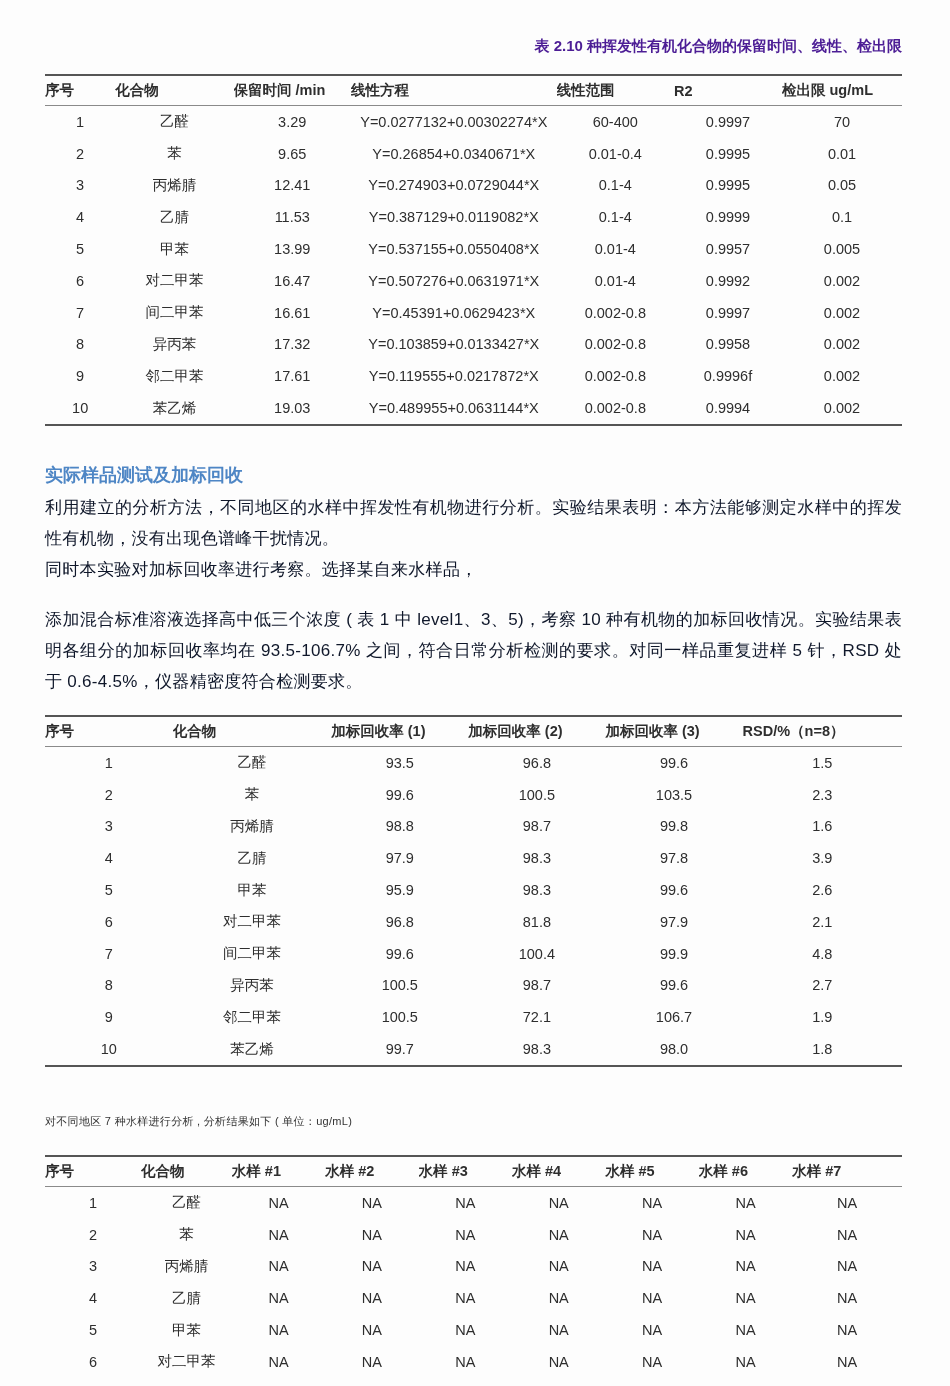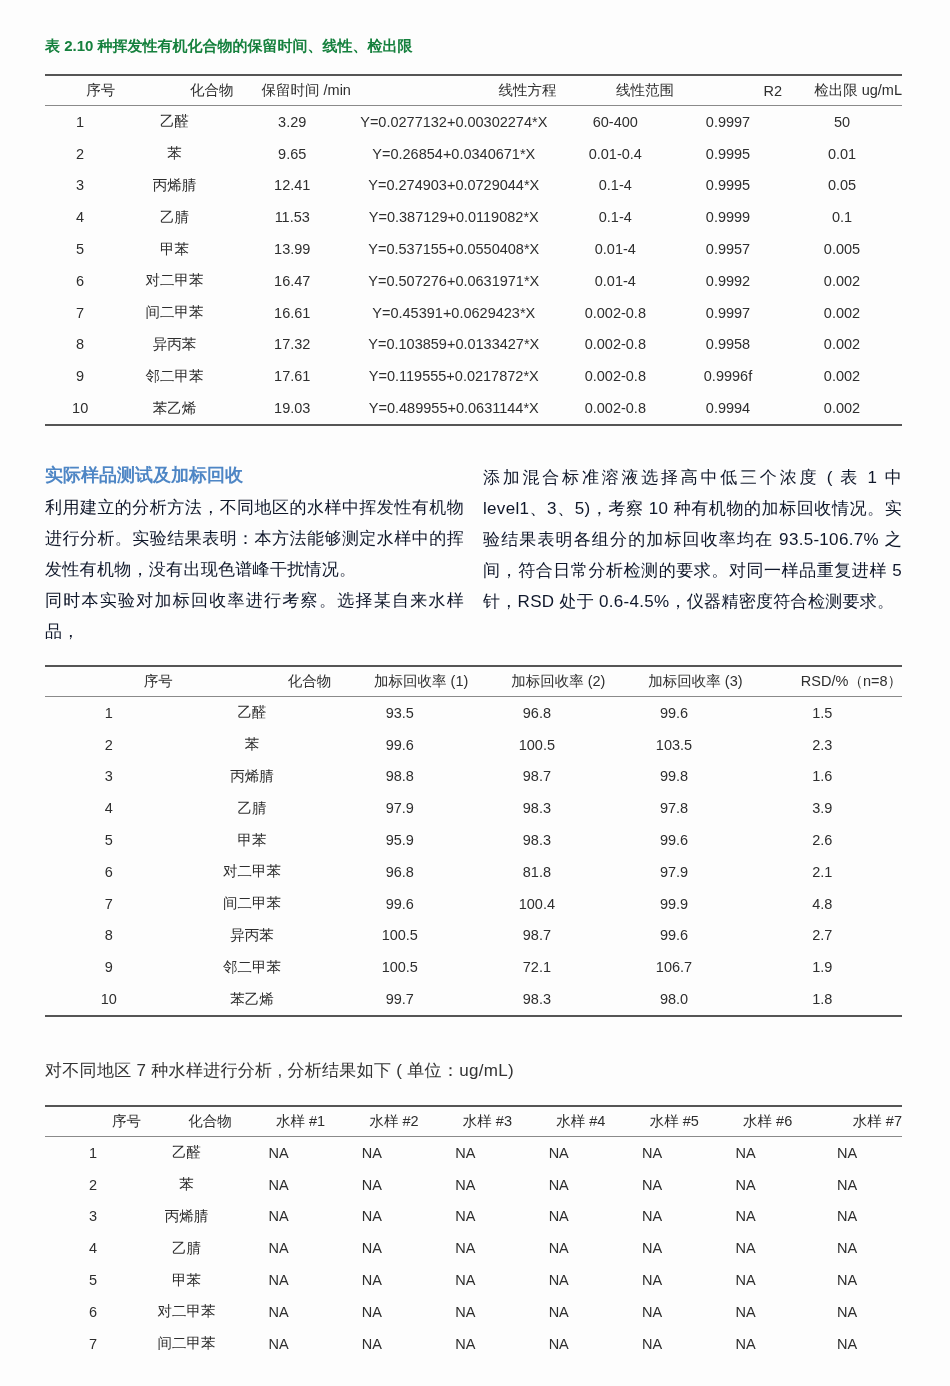--- a/index.html
+++ b/index.html
@@ -7,43 +7,43 @@
     width: 950px;
     height: 1386px;
     overflow: hidden;
     background: #fdfdfd;
     font-family: "Liberation Sans", "DejaVu Sans", sans-serif;
     color: #2f2f2f;
   }
   .page { padding: 0 48px 0 45px; }
 
   .tbl-caption {
-    text-align: left;
+    text-align: right;
     font-size: 15px;
     font-weight: bold;
-    color: #15803d;
+    color: #4c1d95;
     line-height: 21px;
   }
   .cap1 { padding-top: 35px; }
   .cap2 { margin-top: 24px; }
 
   table.tbl {
     width: 100%;
     border-collapse: collapse;
     table-layout: fixed;
     border-top: 2px solid #555;
     border-bottom: 2px solid #555;
     margin-top: 18px;
   }
   table.tbl th {
-    font-weight: normal;
+    font-weight: bold;
     font-size: 14.5px;
     height: 29px;
     padding: 0;
-    text-align: right;
+    text-align: left;
     border-bottom: 1.5px solid #8a8a8a;
     color: #2e2e2e;
     white-space: nowrap;
     overflow: hidden;
   }
   table.tbl td {
     font-size: 14.5px;
     height: 31.8px;
     padding: 0;
     text-align: center;
@@ -77,38 +77,39 @@
   .t3 th:nth-child(5){width:10.9%}
   .t3 th:nth-child(6){width:10.9%}
   .t3 th:nth-child(7){width:10.9%}
   .t3 th:nth-child(8){width:10.9%}
   .t3 th:nth-child(9){width:12.8%}
 
   .two-col {
     display: flex;
     gap: 19px;
     margin-top: 36px;
+    flex-direction: column;
   }
   .col { flex: 1 1 0; }
   .section-heading {
     font-size: 18px;
     font-weight: bold;
     line-height: 27px;
     margin: 0 0 3px 0;
   }
   .body-text {
     font-size: 17px;
     line-height: 31px;
     text-align: justify;
     margin: 0;
     color: #0f172a;
     letter-spacing: 0.3px;
   }
   .standalone-para {
-    font-size: 17px;
+    font-size: 11px;
     line-height: 24px;
     margin-top: 42px;
     color: #333;
     letter-spacing: 0.3px;
   }
   .t3-wrap table.tbl { margin-top: 22px; border-bottom: none; }
 </style>
 </head>
 <body>
 
@@ -129,21 +130,21 @@
         </tr>
       </thead>
     <tbody>
         <tr>
           <td>1</td>
           <td>乙醛</td>
           <td>3.29</td>
           <td>Y=0.0277132+0.00302274*X</td>
           <td>60-400</td>
           <td>0.9997</td>
-          <td>50</td>
+          <td>70</td>
         </tr>
         <tr>
           <td>2</td>
           <td>苯</td>
           <td>9.65</td>
           <td>Y=0.26854+0.0340671*X</td>
           <td>0.01-0.4</td>
           <td>0.9995</td>
           <td>0.01</td>
         </tr>

